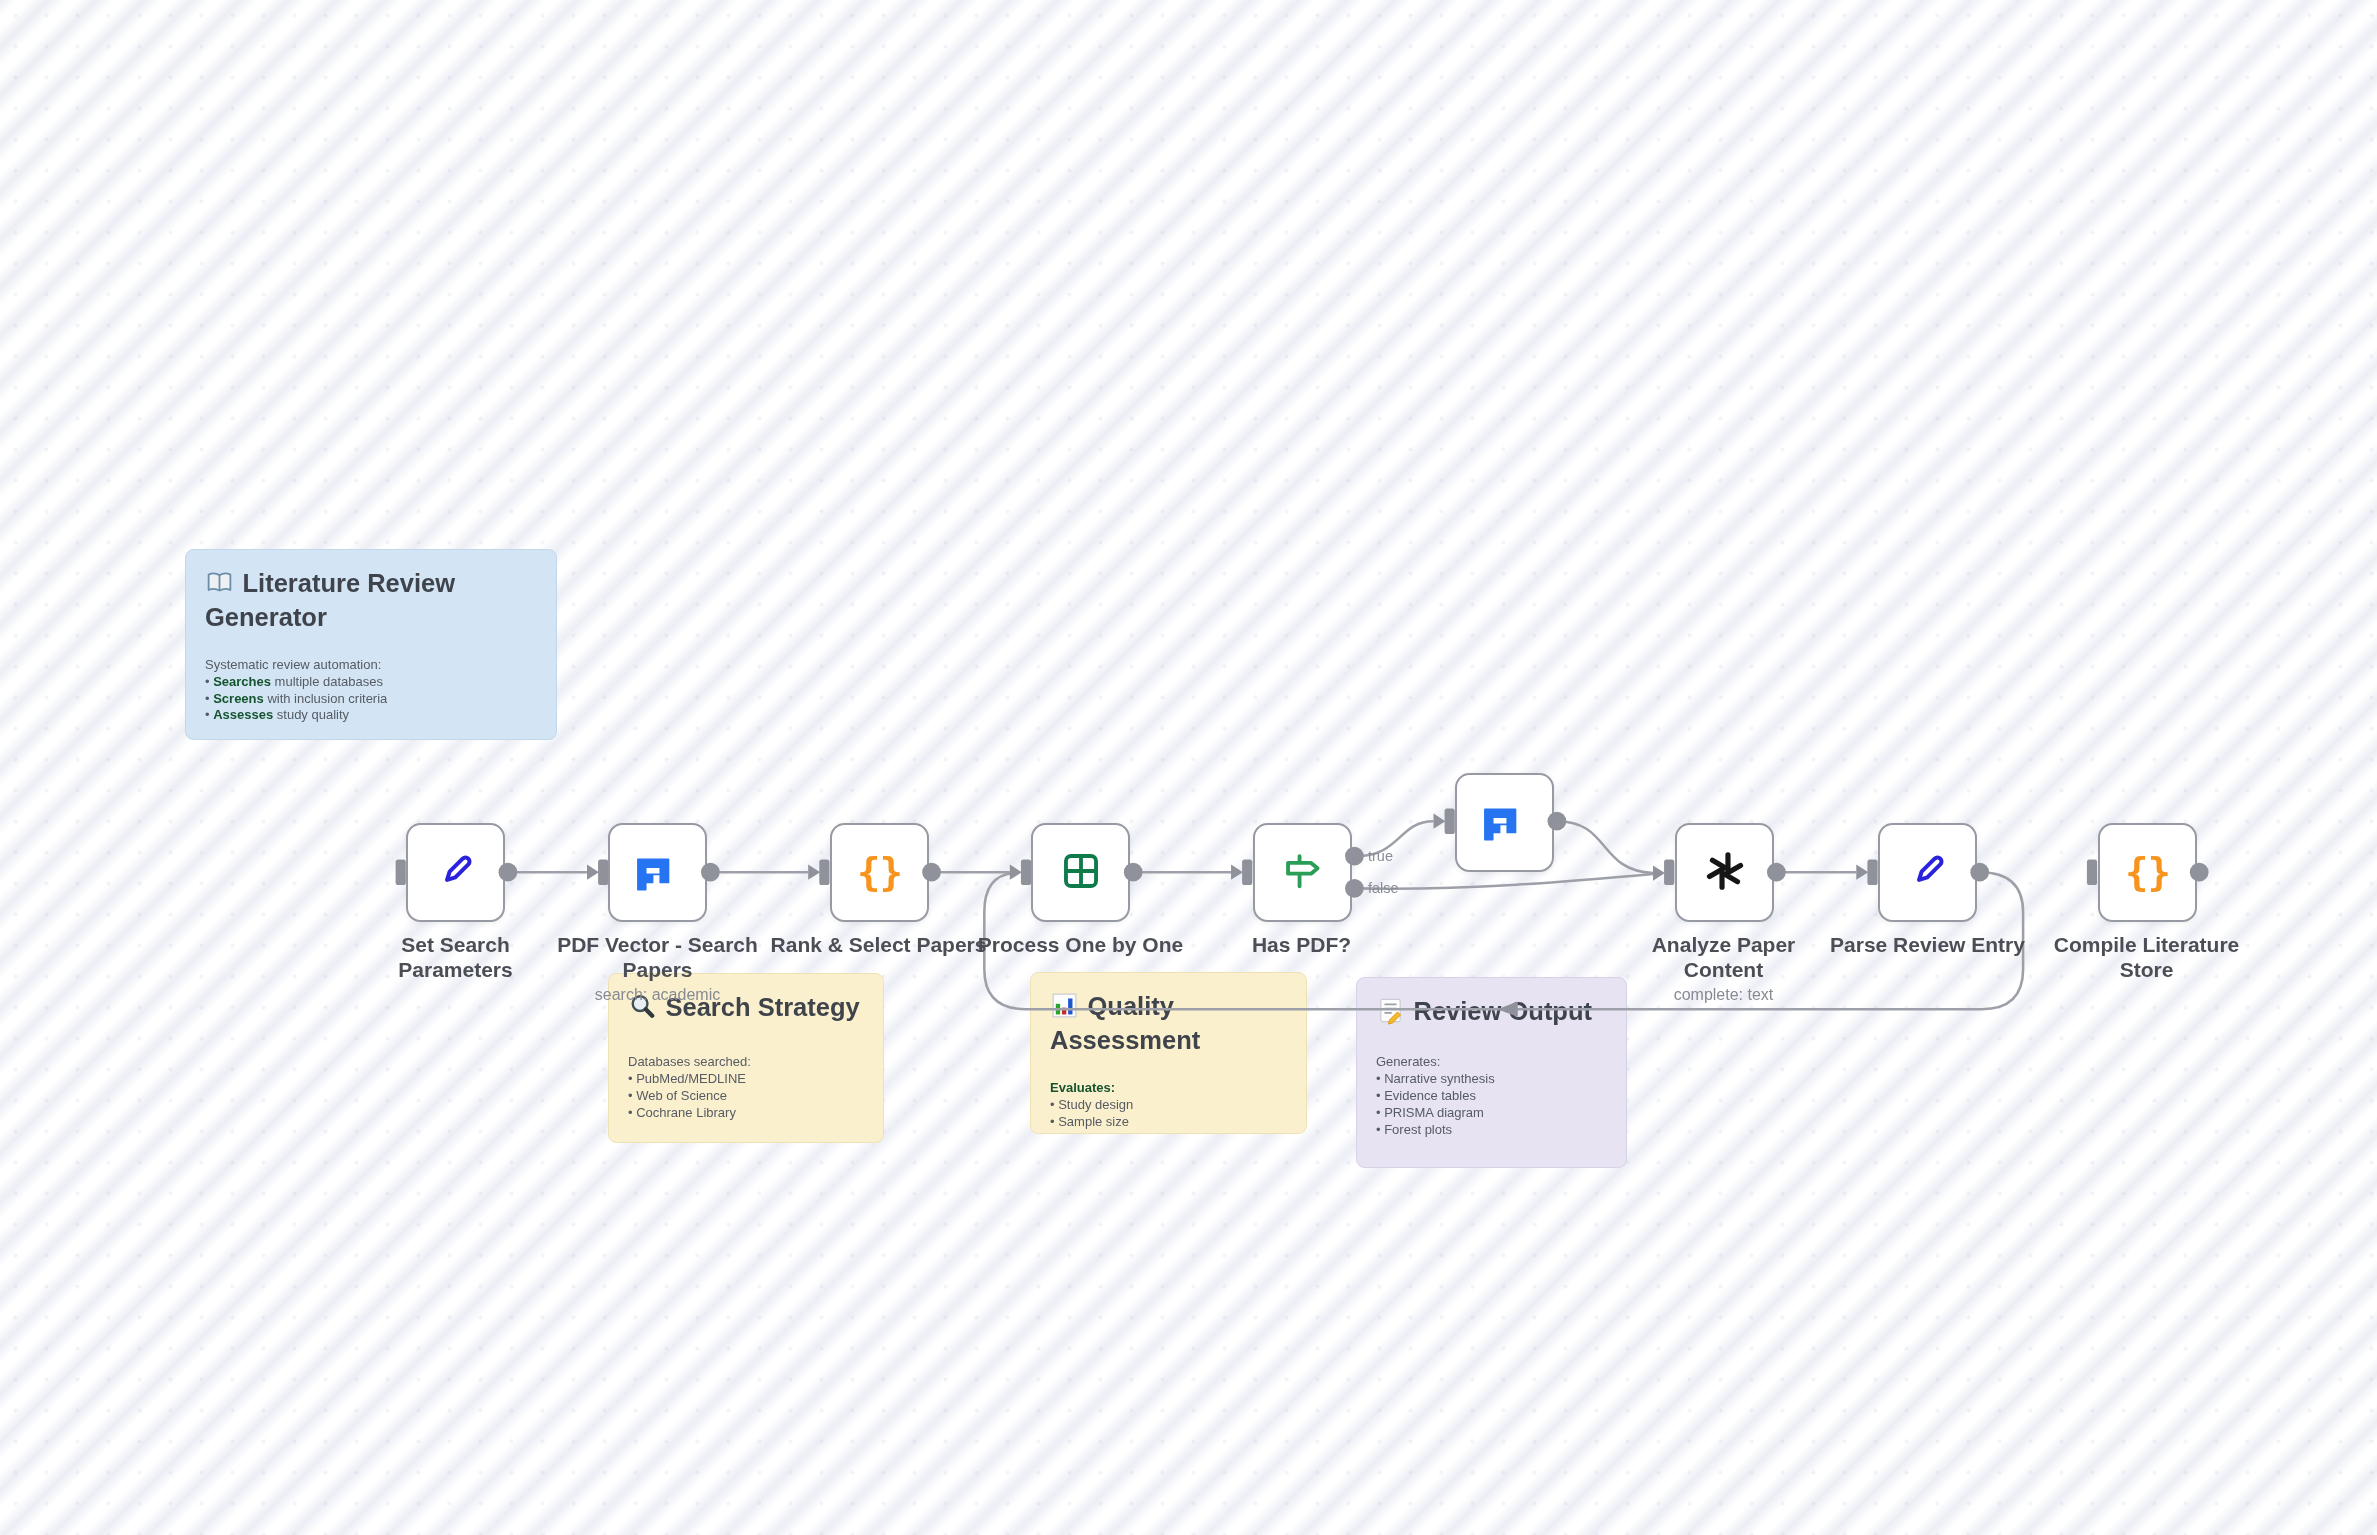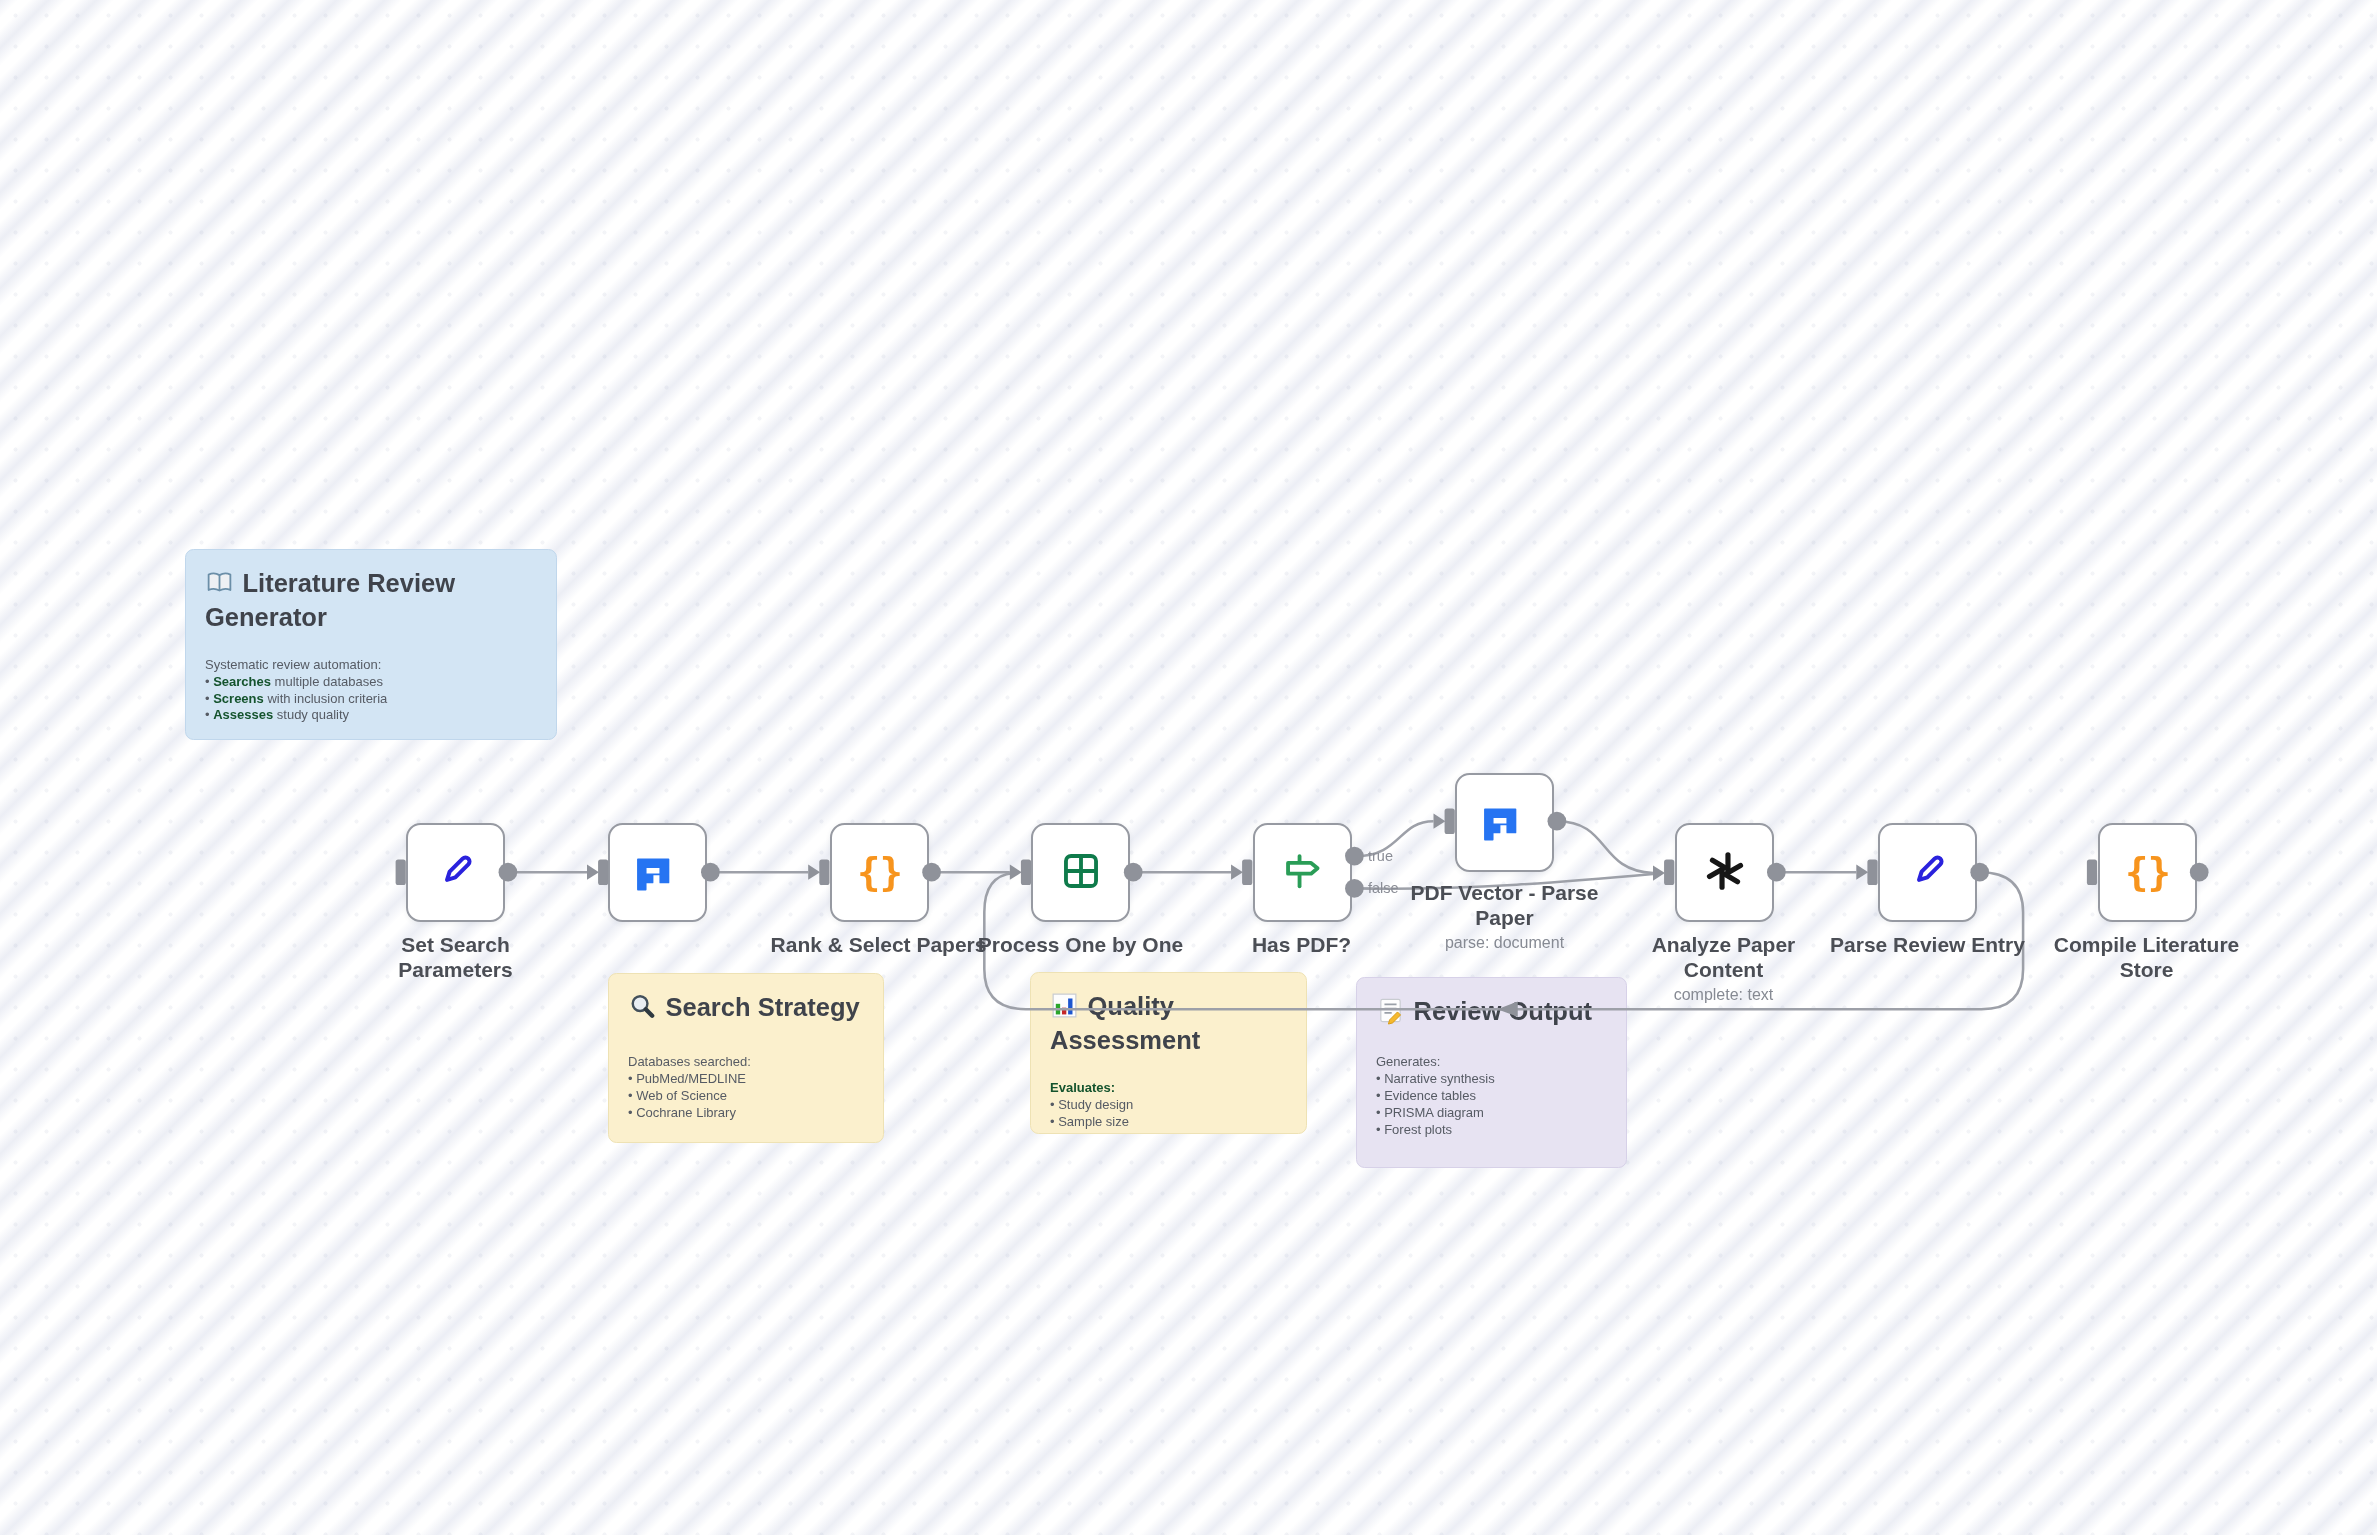--- a/index.html
+++ b/index.html
@@ -124,24 +124,24 @@
       <polygon points="1943,1017 1943,1035 1957,1026"></polygon>
       <polygon points="2182,1016 2182,1034 2196,1025"></polygon>
       <polygon points="1784,1177 1784,1195 1760,1186"></polygon>
     </g>
   </svg>
 
   <span class="portlabel" style="left:1368px;top:848px;">true</span>
   <span class="portlabel" style="left:1368px;top:880px;">false</span>
 
   <div class="nlabel" style="left:345px;top:933px;"><span>Set Search Parameters</span></div>
+  <div class="nlabel" style="left:547px;top:933px;"><span>PDF Vector - Search Papers</span><div class="nsub">search: academic</div></div>
   <div class="nlabel" style="left:768px;top:933px;"><span>Rank &amp; Select Papers</span></div>
   <div class="nlabel" style="left:970px;top:933px;"><span>Process One by One</span></div>
   <div class="nlabel" style="left:1191px;top:933px;"><span>Has PDF?</span></div>
-  <div class="nlabel" style="left:1394px;top:881px;"><span>PDF Vector - Parse Paper</span><div class="nsub">parse: document</div></div>
   <div class="nlabel" style="left:1613px;top:933px;"><span>Analyze Paper Content</span><div class="nsub">complete: text</div></div>
   <div class="nlabel" style="left:1817px;top:933px;"><span>Parse Review Entry</span></div>
   <div class="nlabel" style="left:2036px;top:933px;"><span>Compile Literature Store</span></div>
 
   <div class="node" style="left:406px;top:823px;">
     <span><svg width="46" height="46" viewBox="0 0 24 24">
           <path transform="rotate(45 12 12)" d="M9.9 5 a2.1 2.1 0 0 1 4.2 0 V14.6 L12 18.6 L9.9 14.6 Z" fill="#ffffff" stroke="#2a22dd" stroke-width="2.1" stroke-linejoin="round"></path>
         </svg></span>
   </div>
   <div class="node" style="left:608px;top:823px;">

